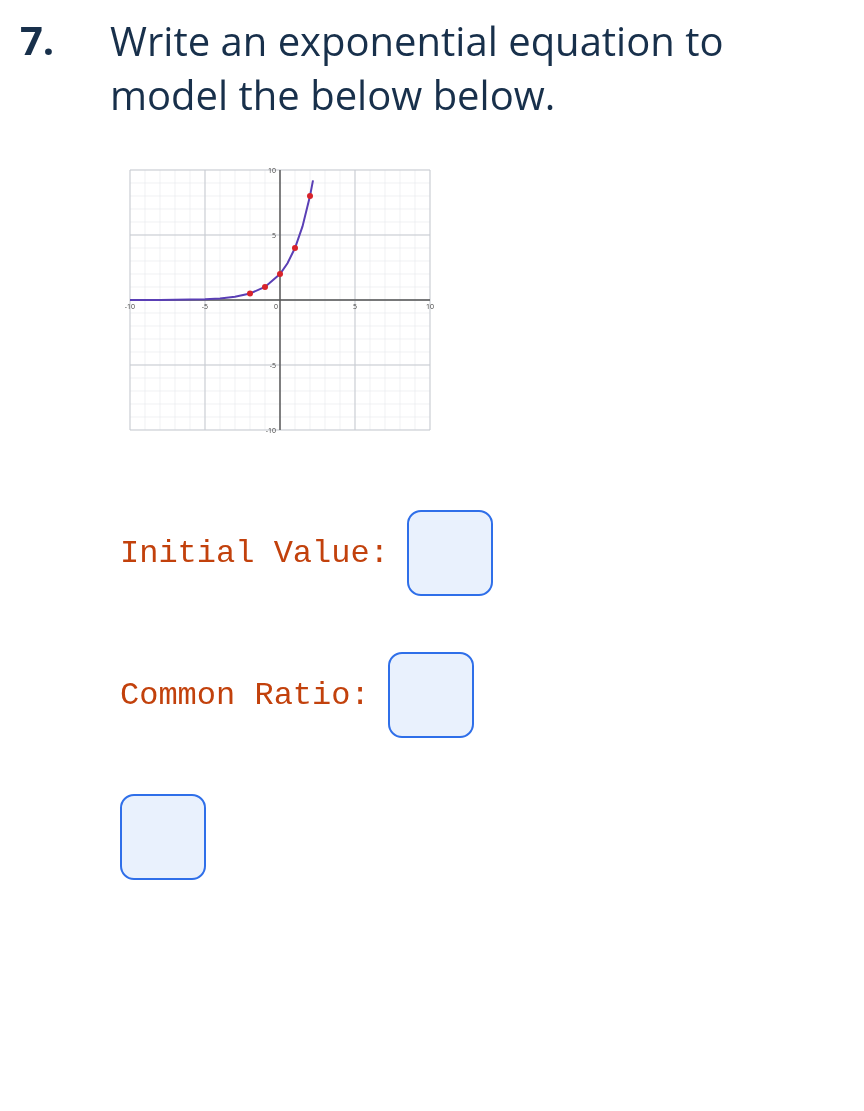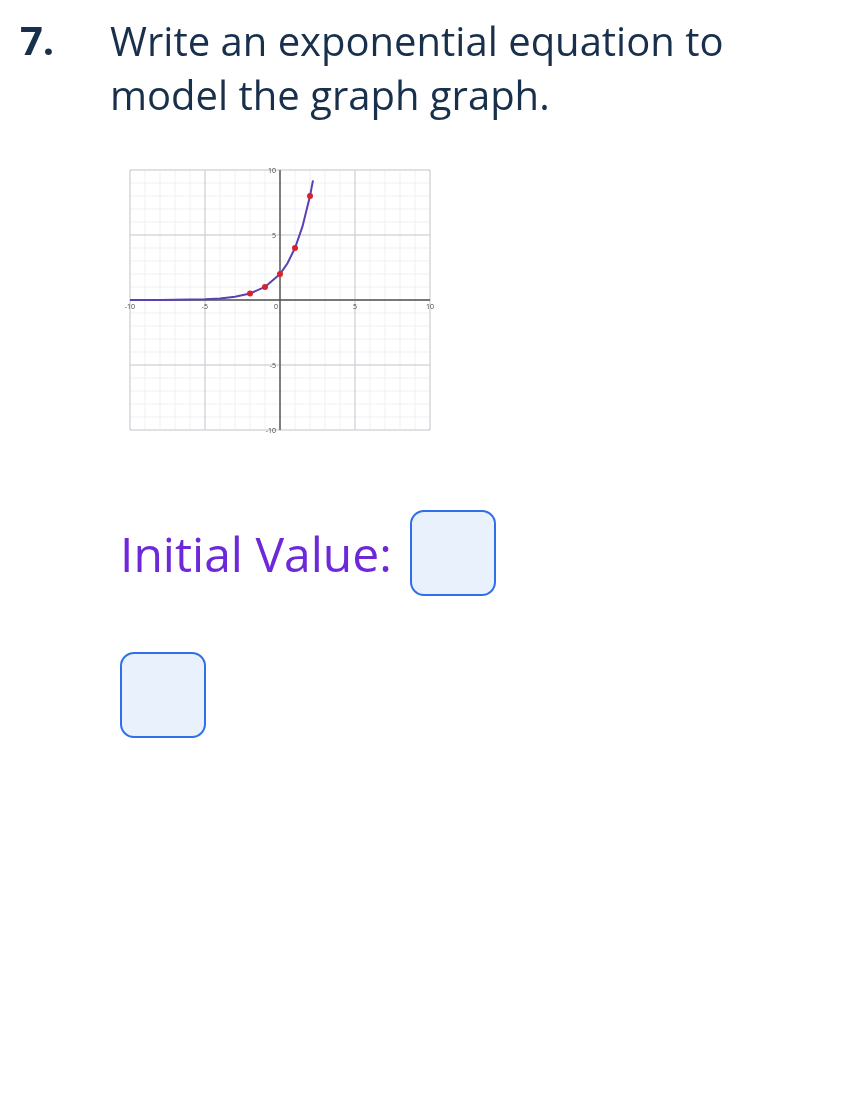--- a/index.html
+++ b/index.html
@@ -44,43 +44,44 @@
   .answers {
     margin-top: 70px;
     margin-left: 10px;
   }
   .ans-row {
     display: flex;
     align-items: center;
     margin-bottom: 56px;
   }
   .ans-label {
-    font-size: 48px;
-    color: #6d28d9;
+    font-size: 32px;
+    color: #c2410c;
     font-weight: 400;
     margin-right: 18px;
+    font-family: Liberation Mono, monospace;
   }
   .ans-box {
     width: 86px;
     height: 86px;
     border: 2.5px solid #2f6fe9;
     background: #e9f1fd;
     border-radius: 14px;
     box-sizing: border-box;
   }
   svg { display:block; }
 </style>
 </head>
 <body>
 
 <div class="page">
   <div class="row1">
     <div class="qn">7.</div>
     <div class="content">
-      <div class="prompt">Write an exponential equation to model the graph graph.</div>
+      <div class="prompt">Write an exponential equation to model the below below.</div>
 
       <div class="graph-wrap">
         <svg id="graph-svg" width="320" height="280" viewBox="0 0 320 280">
             <line x1="10" y1="270" x2="10" y2="10" stroke="#e5e7eb" stroke-width="0.6"></line>
             <line x1="25" y1="270" x2="25" y2="10" stroke="#e5e7eb" stroke-width="0.6"></line>
             <line x1="40" y1="270" x2="40" y2="10" stroke="#e5e7eb" stroke-width="0.6"></line>
             <line x1="55" y1="270" x2="55" y2="10" stroke="#e5e7eb" stroke-width="0.6"></line>
             <line x1="70" y1="270" x2="70" y2="10" stroke="#e5e7eb" stroke-width="0.6"></line>
             <line x1="85" y1="270" x2="85" y2="10" stroke="#e5e7eb" stroke-width="0.6"></line>
             <line x1="100" y1="270" x2="100" y2="10" stroke="#e5e7eb" stroke-width="0.6"></line>
@@ -148,19 +149,23 @@
             <circle cx="190" cy="36" r="3" fill="#d8232a"></circle>
             <rect x="10" y="10" width="300" height="260" fill="none" stroke="none"></rect>
           </svg>
       </div>
 
       <div class="answers">
         <div class="ans-row">
           <span class="ans-label">Initial Value:</span>
           <span class="ans-box"></span>
         </div>
+        <div class="ans-row">
+          <span class="ans-label">Common Ratio:</span>
+          <span class="ans-box"></span>
+        </div>
         <div class="ans-row" style="margin-bottom:0">
           <span class="ans-box"></span>
         </div>
       </div>
     </div>
   </div>
 </div>
 
 </body></html>

